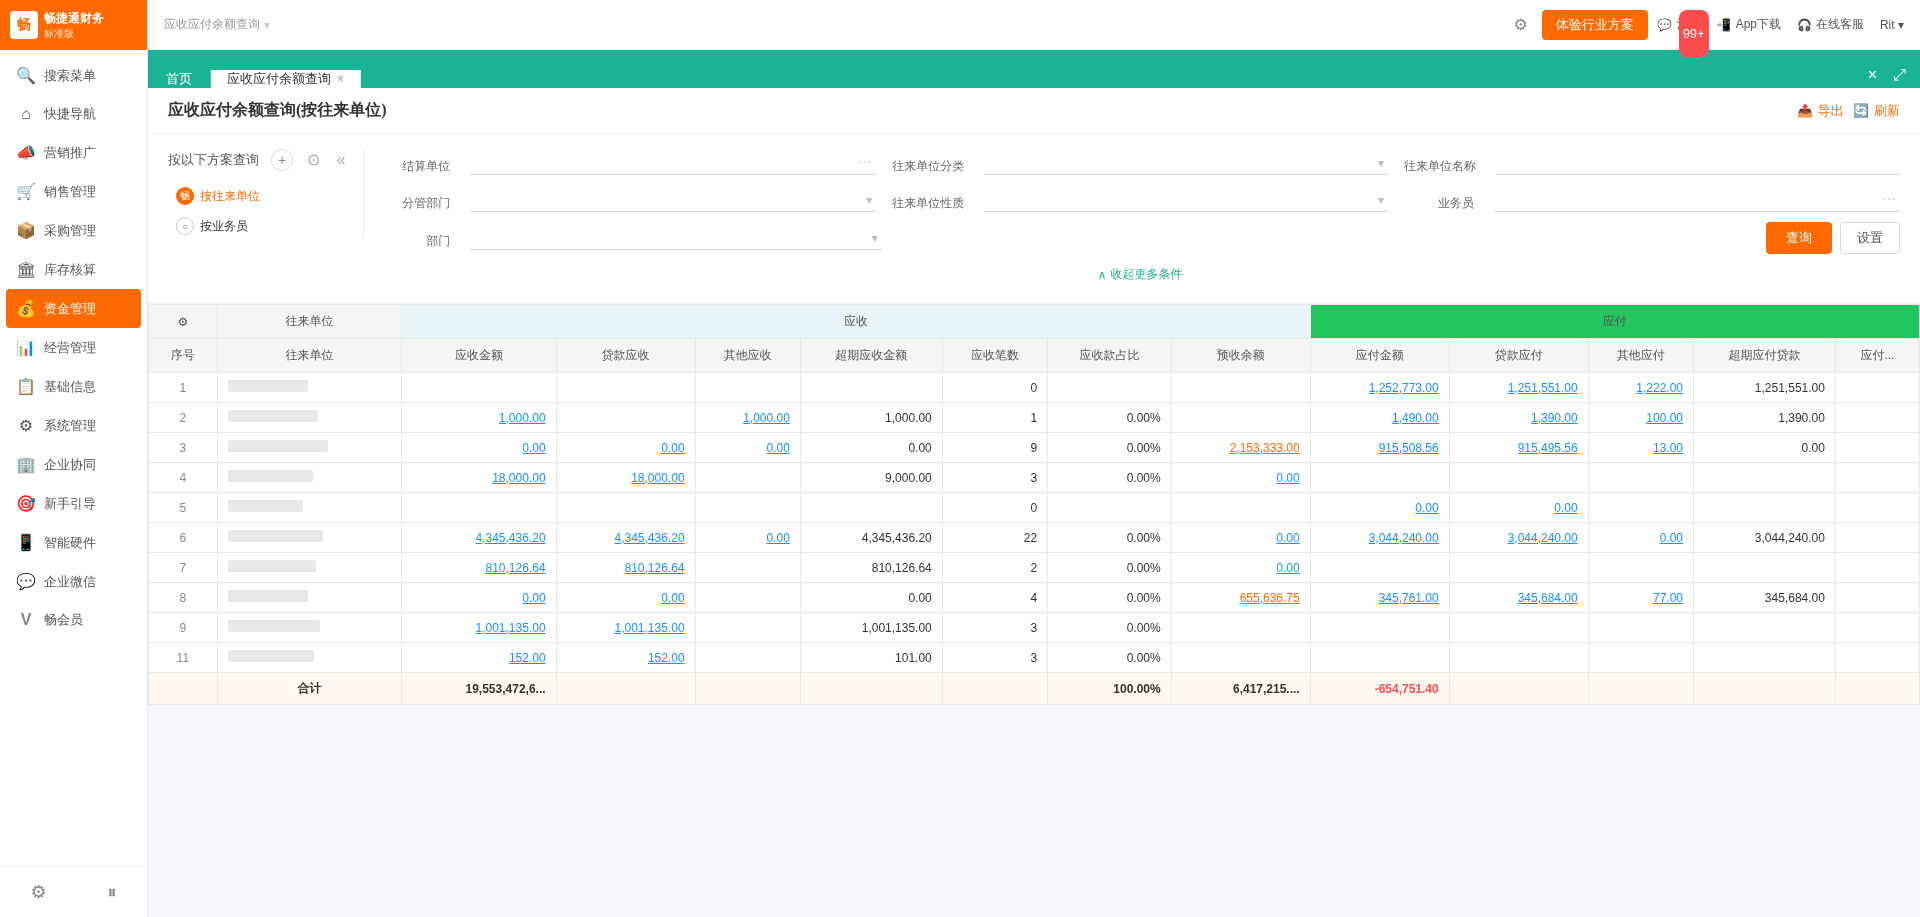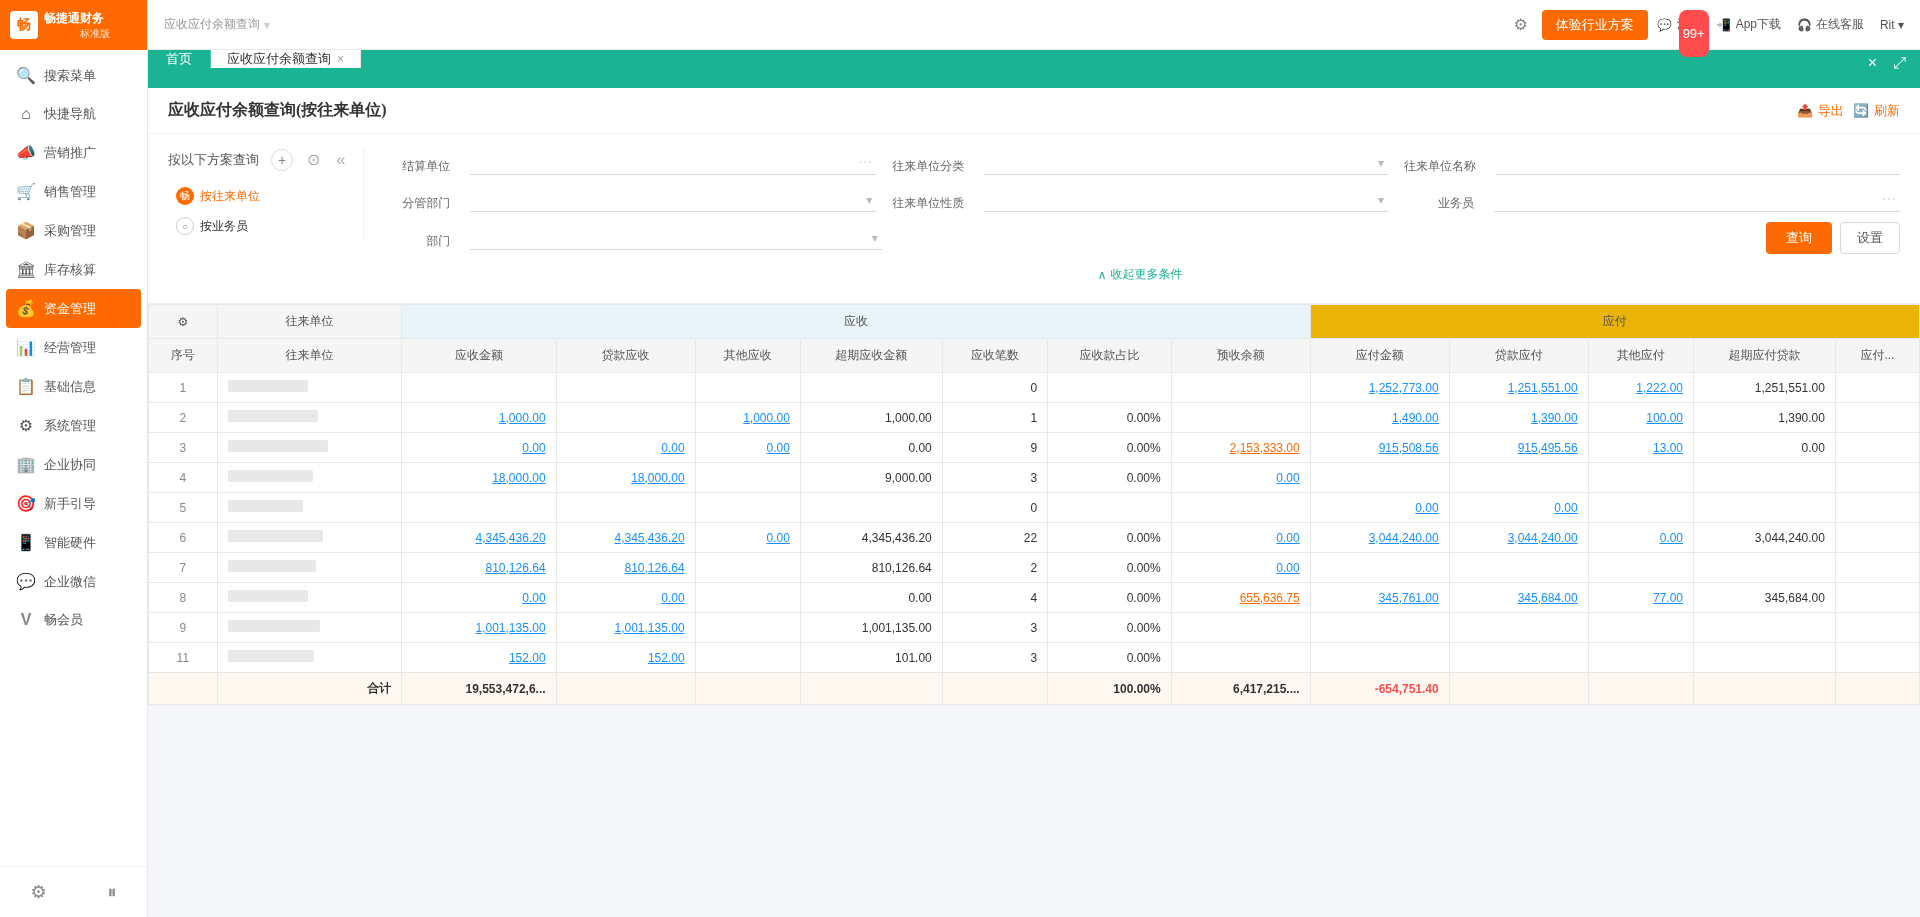--- a/index.html
+++ b/index.html
@@ -47,21 +47,21 @@
     .badge { position: absolute; top: -6px; right: -8px; background: #ff4d4f; color: #fff; font-size: 13px; border-radius: 8px; padding: 16px 4px; }
     .header-user { color: #555; font-size: 12px; cursor: pointer; }
 
     
     .main {
       position: fixed; left: 148px; top: 50px; right: 0; bottom: 0; display: flex; flex-direction: column; overflow: hidden;
     }
 
     
     .tab-bar {
-      background: #1ab394; display: flex; align-items: flex-start; height: 38px; flex-shrink: 0;
+      background: #1ab394; display: flex; align-items: flex-end; height: 38px; flex-shrink: 0;
     }
     .tab-home {
       padding: 0 18px; display: flex; align-items: center; color: #fff; cursor: pointer; font-size: 13px; border-right: 1px solid rgba(255,255,255,0.2);
     }
     .tab-active {
       background: #fff; padding: 0 16px; display: flex; align-items: center; gap: 6px;
       color: #333; font-size: 13px; cursor: pointer; border-right: 1px solid #e8e8e8;
     }
     .tab-close { color: #999; font-size: 12px; cursor: pointer; }
     .tab-bar-actions { margin-left: auto; display: flex; align-items: center; padding: 0 10px; gap: 8px; }
@@ -138,38 +138,38 @@
     }
     tbody tr td:nth-child(2) { text-align: left; }
     tbody tr td:first-child { text-align: center; color: #888; }
     .td-link { color: #1890ff; text-decoration: underline; cursor: pointer; }
     .td-orange { color: #ff6a00; text-decoration: underline; cursor: pointer; }
     tfoot tr td {
       background: #fff8f0; border: 1px solid #e8e8e8; padding: 7px 10px;
       text-align: right; font-weight: bold; color: #333;
     }
     tfoot tr td:first-child { text-align: center; }
-    tfoot tr td:nth-child(2) { text-align: right; }
+    tfoot tr td:nth-child(2) { text-align: center; }
     .negative { color: #ff4d4f; }
 
     .search-header-row {
       display: flex; align-items: center; gap: 12px; padding: 12px 20px 8px 20px;
     }
     .search-by-label { font-size: 13px; color: #555; }
     .icon-btn { cursor: pointer; color: #aaa; font-size: 16px; padding: 2px; }
   </style>
 </head>
 <body>
 
 <div class="sidebar">
   <div class="sidebar-logo">
     <div class="sidebar-logo-icon">畅</div>
     <div>
       <div style="color:#fff;font-size:12px;font-weight:bold;">畅捷通财务</div>
-      <div style="color:rgba(255,255,255,0.8);font-size:10px;margin-left:36px;">标准版</div>
+      <div style="color:rgba(255,255,255,0.8);font-size:10px;">标准版</div>
     </div>
   </div>
   <div class="sidebar-nav">
     <div class="sidebar-item">
       <span class="icon">🔍</span>
       <span class="label">搜索菜单</span>
     </div>
     <div class="sidebar-item">
       <span class="icon">⌂</span>
       <span class="label">快捷导航</span>
@@ -391,21 +391,21 @@
     <div class="table-section">
       <div class="table-wrapper">
         <table>
           <thead>
             <tr>
               <th colspan="1">
                 <span>⚙</span>
               </th>
               <th colspan="1">往来单位</th>
               <th colspan="7" style="background:#e8f4f8;text-align:center;">应收</th>
-              <th colspan="5" style="background:#eab308;text-align:center;">应付</th>
+              <th colspan="5" style="background:#22c55e;text-align:center;">应付</th>
             </tr>
             <tr>
               <th>序号</th>
               <th>往来单位</th>
               <th>应收金额</th>
               <th>贷款应收</th>
               <th>其他应收</th>
               <th>超期应收金额</th>
               <th>应收笔数</th>
               <th>应收款占比</th>

